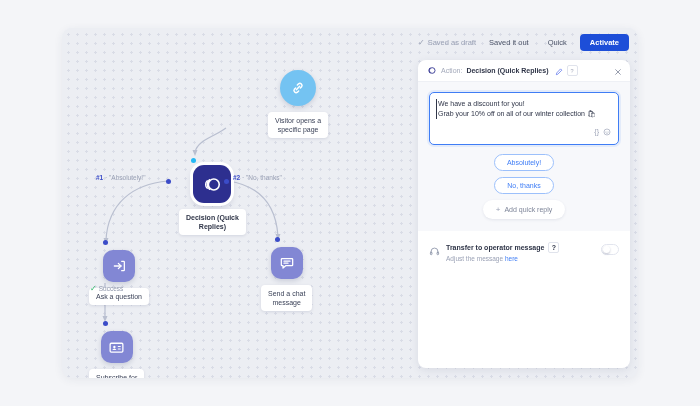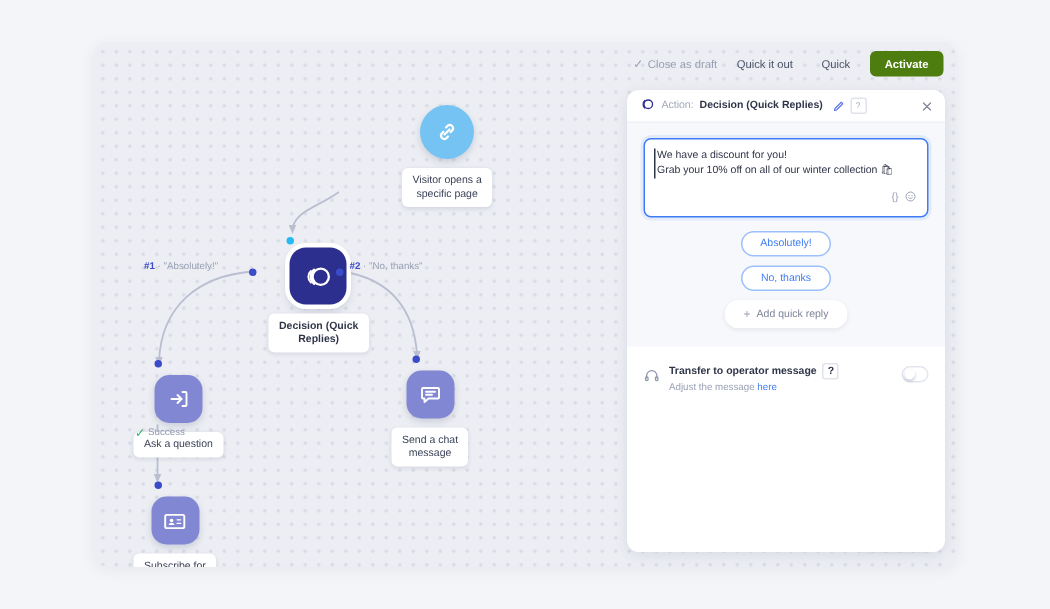--- a/index.html
+++ b/index.html
@@ -79,21 +79,21 @@
     height:28px;display:flex;align-items:center;justify-content:flex-end;
     gap:7px;padding-right:9px;box-sizing:border-box;
   }
   .saved{display:flex;align-items:center;gap:3px;font-size:7.5px;color:#99a0b4;}
   .saved .chk{color:#99a0b4;font-size:8px;}
   .btn-ghost{
     font-size:7.5px;color:#4c5468;background:transparent;border:none;
     padding:4px 6px;border-radius:4px;cursor:pointer;
   }
   .btn-primary{
-    font-size:7.5px;color:#fff;background:#4d7c0f;border:none;
+    font-size:7.5px;color:#fff;background:#1d4ed8;border:none;
     padding:4px 10px;border-radius:4px;cursor:pointer;font-weight:bold;text-align:center;
   }
   .panel{
     position:absolute;left:8px;top:32px;width:212px;height:308px;
     background:#fff;border-radius:8px;box-sizing:border-box;
     box-shadow:0 2px 9px rgba(45,55,100,.10);overflow:hidden;
   }
   .panel-head{
     height:22px;display:flex;align-items:center;gap:4px;
     padding:0 8px;border-bottom:1px solid #eef0f5;box-sizing:border-box;
@@ -282,23 +282,23 @@
         </svg>
       </div>
     </div>
   </div>
 
   <div class="side">
 
     <div class="side-top">
       <div class="saved">
         <span class="chk">✓</span>
-        <span>Close as draft</span>
-      </div>
-      <button class="btn-ghost">Quick it out</button>
+        <span>Saved as draft</span>
+      </div>
+      <button class="btn-ghost">Saved it out</button>
       <button class="btn-ghost">Quick</button>
       <button class="btn-primary">Activate</button>
     </div>
 
     <div class="panel">
 
       <div class="panel-head">
         <span>
           <svg width="11" height="11" viewBox="0 0 24 24" fill="none" stroke="#2d2f8f" stroke-width="1.9">
             <circle cx="13.5" cy="12" r="6.2"></circle>

